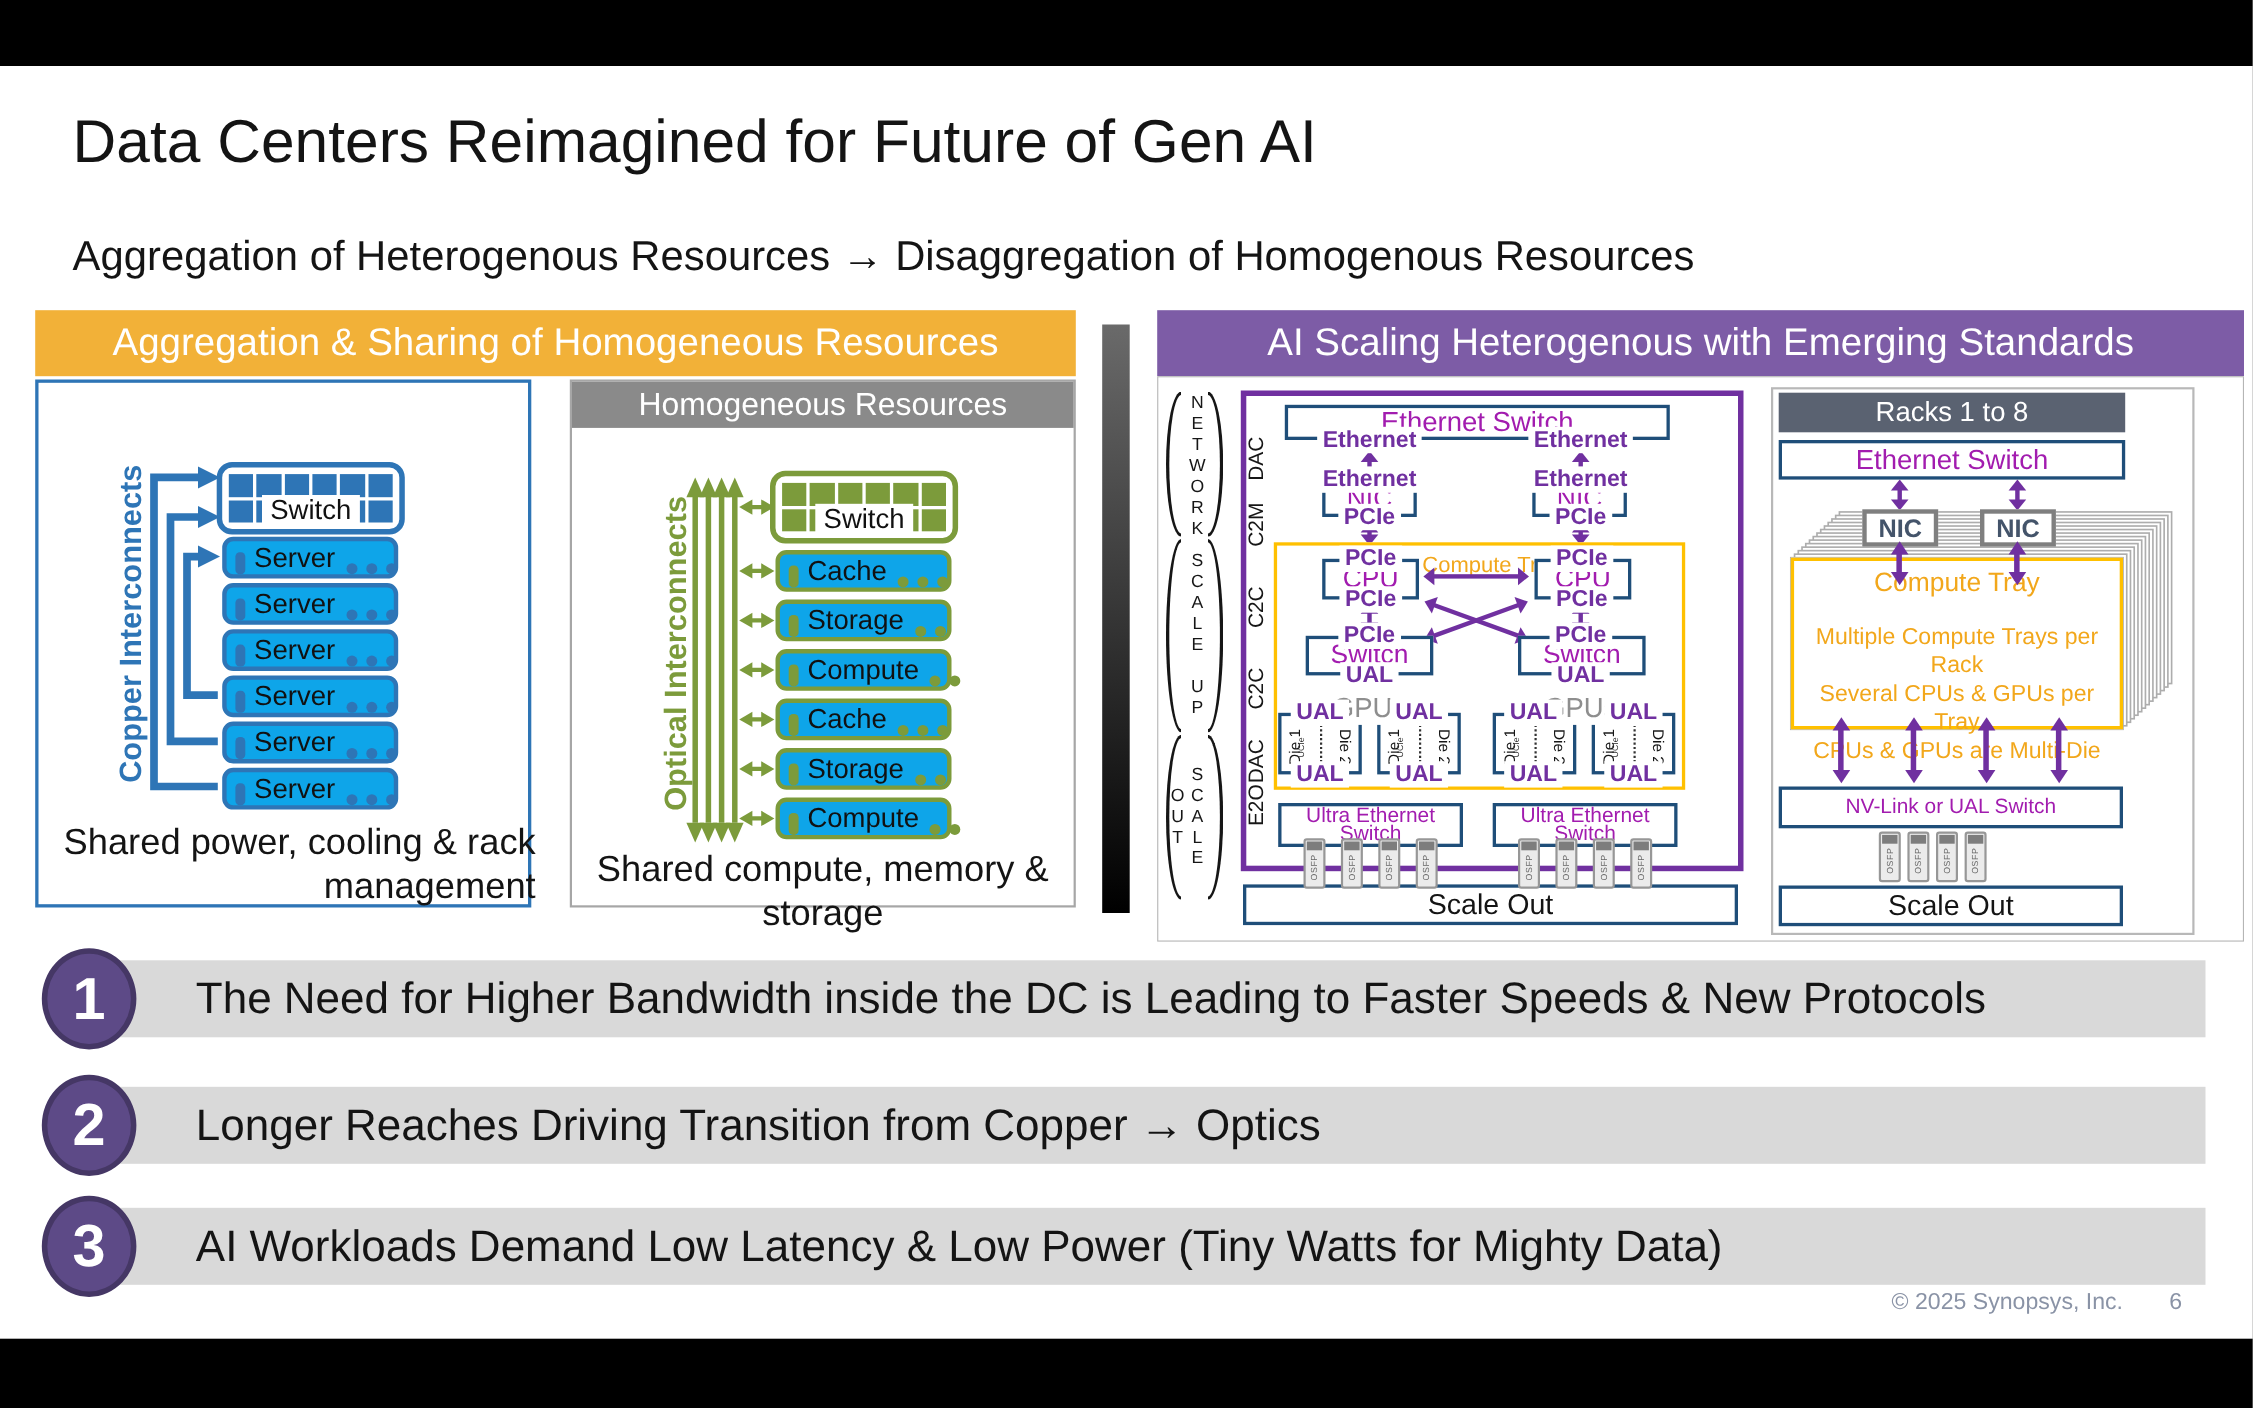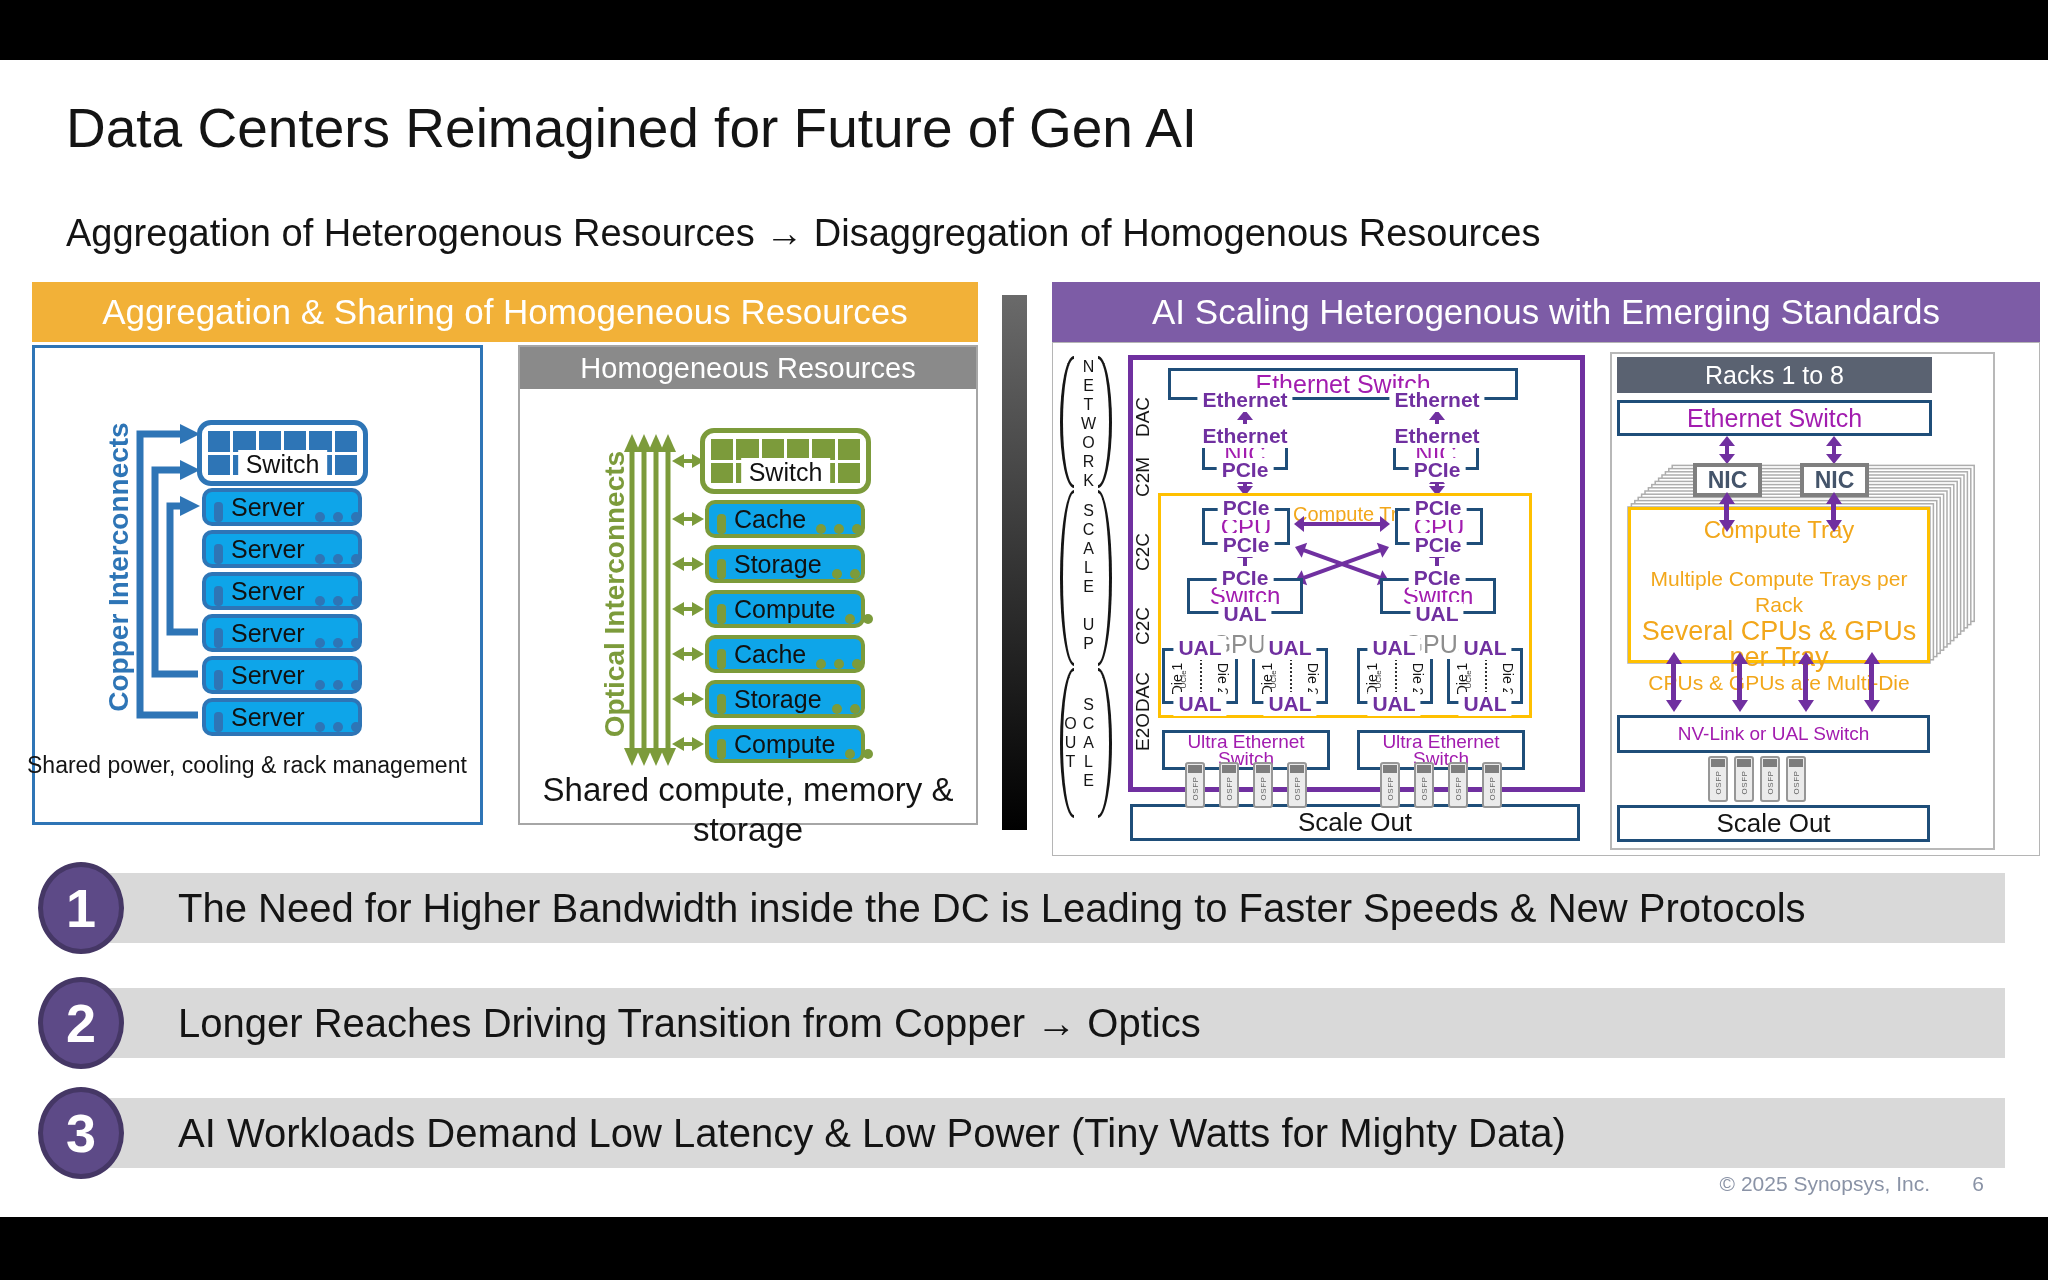--- a/index.html
+++ b/index.html
@@ -169,21 +169,21 @@
   <div class="a srow" style="left:202px;top:698px;width:160px;height:38px">
       <i class="pill"></i>
       <span class="rtext">Server</span>
       <span class="dots">
         <i></i>
         <i></i>
         <i></i>
       </span>
     </div>
 
-  <div class="a" style="left:27px;top:745px;width:460px;text-align:left;font-size:23px;line-height:40px;color:#141414">Shared power, cooling &amp; rack management</div>
+  <div class="a" style="left:27px;top:745px;width:460px;text-align:right;font-size:33px;line-height:40px;color:#141414">Shared power, cooling &amp; rack management</div>
 
   <div class="a" style="left:518px;top:345px;width:460px;height:480px;border:2px solid #A6A6A6;background:#fff"></div>
   <div class="a flexc shdr" style="left:520px;top:347px;width:456px;height:42px">Homogeneous Resources</div>
   <div class="a vl" style="left:450px;top:578px;color:var(--green)">Optical Interconnects</div>
 
   <svg class="a" style="left:622px;top:430px" width="85" height="340" viewBox="0 0 85 340">
     <g stroke="#7C9B3B" stroke-width="5">
         <path d="M10 20 V318"></path>
         <path d="M22 20 V318"></path>
         <path d="M34 20 V318"></path>
@@ -507,21 +507,21 @@
       <b class="u"></b>
       <b class="d"></b>
     </div>
 
   <div class="a rnic flexc" style="left:1693px;top:463px;width:69px;height:34px">NIC</div>
   <div class="a rnic flexc" style="left:1800px;top:463px;width:69px;height:34px">NIC</div>
 
   <div class="a" style="left:1628px;top:507px;width:302px;height:156px;border:3px solid var(--orange);background:#fff">
     <div class="otext" style="text-align:center;font-size:24px;margin-top:6px">Compute Tray</div>
     <div class="otext" style="text-align:center;font-size:21px;line-height:26px;margin-top:22px;padding:0 2px">Multiple Compute Trays per Rack</div>
-    <div class="otext" style="text-align:center;font-size:27px;line-height:26px">Several CPUs &amp; GPUs per Tray</div>
+    <div class="otext" style="text-align:center;font-size:21px;line-height:26px">Several CPUs &amp; GPUs per Tray</div>
     <div class="otext" style="text-align:center;font-size:21px;line-height:26px">CPUs &amp; GPUs are Multi-Die</div>
   </div>
 
   <div class="a va va2" style="left:1719px;top:492px;height:40px;z-index:2">
       <i></i>
       <b class="u"></b>
       <b class="d"></b>
     </div>
   <div class="a va va2" style="left:1826px;top:492px;height:40px;z-index:2">
       <i></i>

